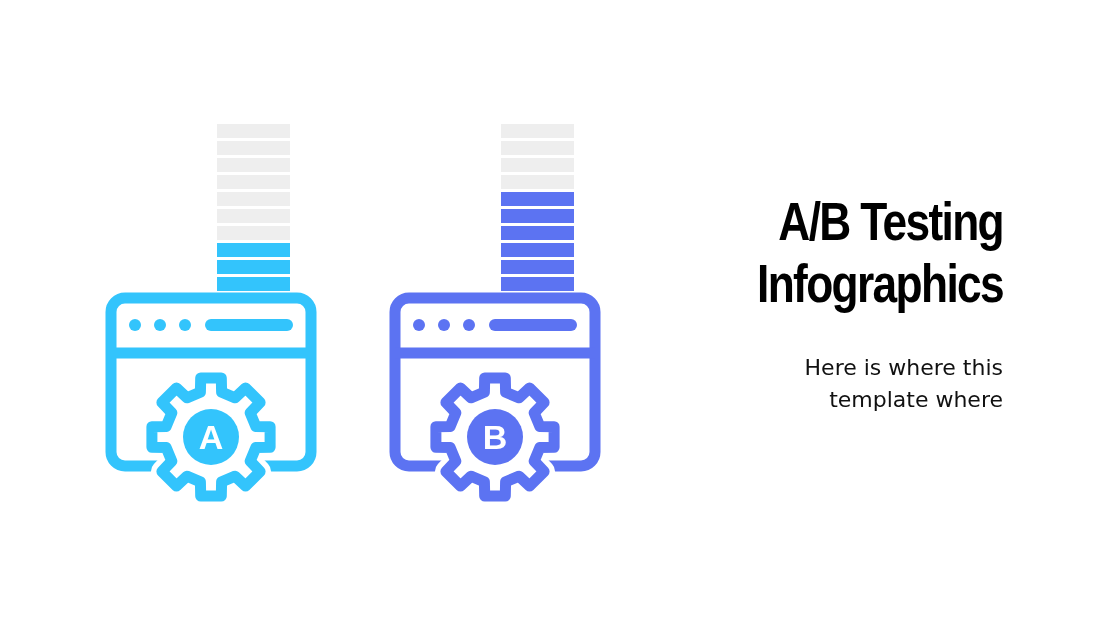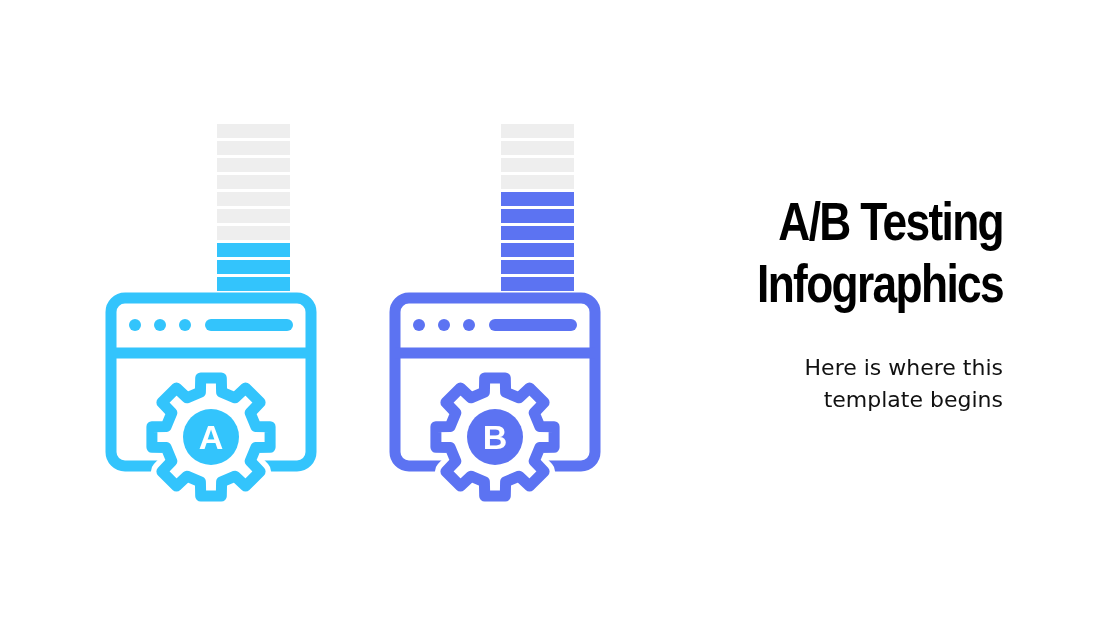--- a/index.html
+++ b/index.html
@@ -71,14 +71,14 @@
       </g>
   </svg>
 </div>
 
 <div class="title">
   <div>A/B Testing</div>
   <div>Infographics</div>
 </div>
 <div class="subtitle">
   <div>Here is where this</div>
-  <div>template begins</div>
+  <div>template where</div>
 </div>
 
 </body></html>

